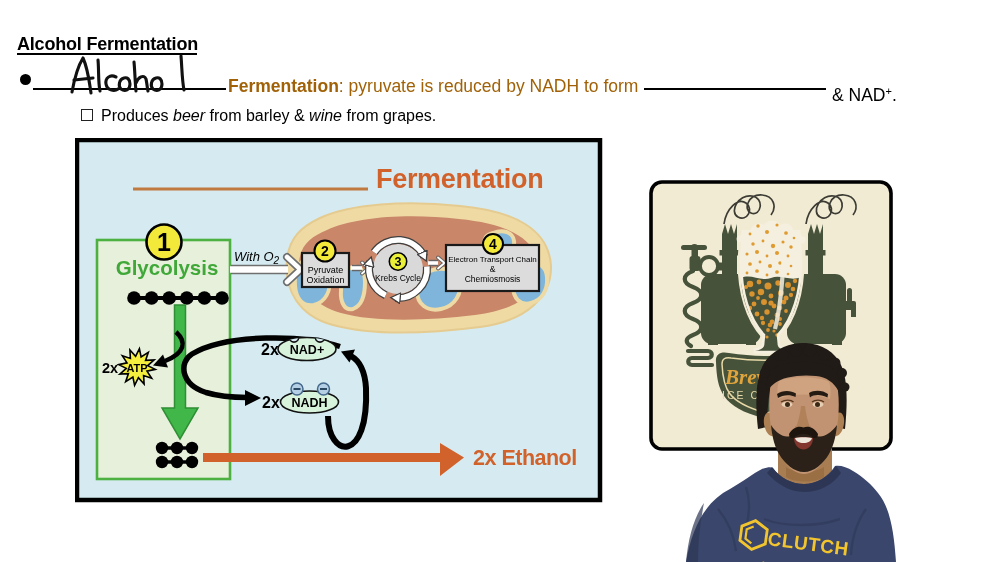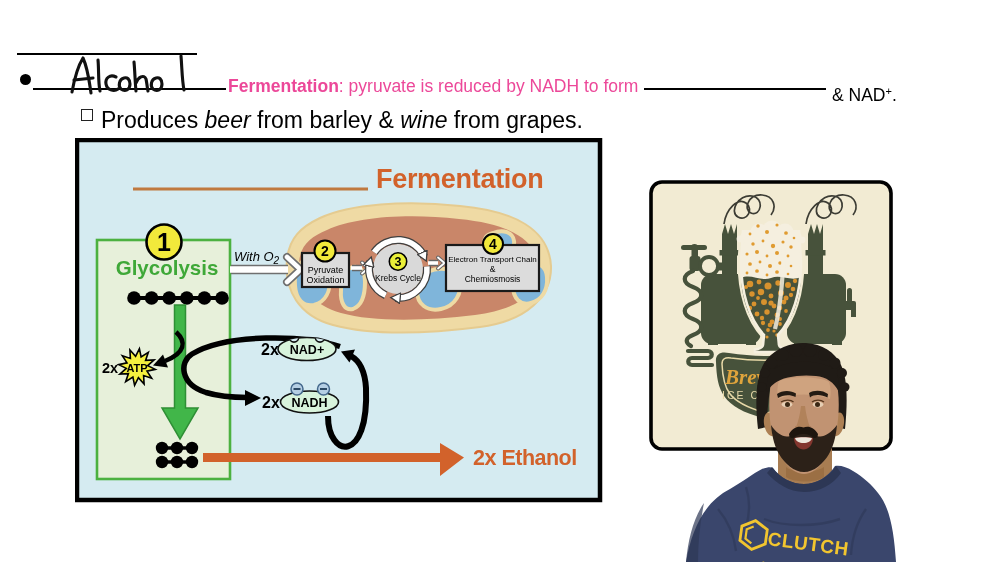--- a/index.html
+++ b/index.html
@@ -4,47 +4,48 @@
 <style>
   html,body{margin:0;padding:0;background:#fff;}
   #page{position:relative;width:1000px;height:562px;background:#fff;overflow:hidden;
         font-family:"Liberation Sans",sans-serif;}
   .abs{position:absolute;}
 </style>
 </head>
 <body>
 <div id="page">
 
+  <div class="abs" style="left:17px;top:35px;font-size:18px;letter-spacing:-0.2px;font-weight:bold;color:#000;line-height:1;">Alcohol Fermentation</div>
   <div class="abs" style="left:17px;top:53px;width:180px;border-top:2.5px solid #000;"></div>
 
   <div class="abs" style="left:20px;top:74px;width:11px;height:11px;border-radius:50%;background:#000;"></div>
 
   <div class="abs" style="left:33px;top:88px;width:193px;border-top:2px solid #000;"></div>
 
   <svg class="abs" style="left:60px;top:48px;" width="150" height="50" viewBox="0 0 150 50">
     <g fill="none" stroke="#111" stroke-width="3.1" stroke-linecap="round" stroke-linejoin="round">
       <path d="M12,44 C14,33 18,18 23,10 C28,21 29,32 31,45"></path>
       <path d="M14,32 L33,30"></path>
       <path d="M38,12 C39,22 38,34 40,43"></path>
       <path d="M56,29 C50,26 45,30 46,36 C47,42 54,44 58,41"></path>
       <path d="M64,30 C59,31 58,38 61,41 C65,44 70,42 70,36 C70,31 67,29 64,30"></path>
       <path d="M74,14 C75,24 75,34 76,43 M76,35 C78,29 84,26 86,31 C87,35 87,39 88,43"></path>
       <path d="M96,30 C91,31 90,38 93,41 C97,44 102,42 102,36 C102,31 99,29 96,30"></path>
       <path d="M121,8 C122,20 122,32 124,42"></path>
     </g>
   </svg>
 
-  <div class="abs" style="left:228px;top:76px;font-size:17.5px;color:#ec4899;"><b>Fermentation</b>: pyruvate is reduced by NADH to form</div>
+  <div class="abs" style="left:228px;top:76px;font-size:17.5px;color:#a16207;"><b>Fermentation</b>: pyruvate is reduced by NADH to form</div>
 
   <div class="abs" style="left:644px;top:88px;width:182px;border-top:2px solid #000;"></div>
 
   <div class="abs" style="left:832px;top:76px;font-size:17.5px;color:#000;margin-top:9px;">&amp; NAD<span style="font-size:11px;vertical-align:6px;">+</span>.</div>
 
   <div class="abs" style="left:81px;top:109px;width:10px;height:10px;border:1.6px solid #222;"></div>
-  <div class="abs" style="left:101px;top:107px;font-size:23px;color:#000;">Produces <i>beer</i> from barley &amp; <i>wine</i> from grapes.</div>
+  <div class="abs" style="left:101px;top:107px;font-size:16px;color:#000;">Produces <i>beer</i> from barley &amp; <i>wine</i> from grapes.</div>
 
   <svg class="abs" style="left:75px;top:138px;" width="529" height="366" viewBox="0 0 529 366">
     <defs>
       <marker id="ah" viewBox="0 0 10 10" refX="4.5" refY="5" markerWidth="2.1" markerHeight="2.1" orient="auto-start-reverse">
         <path d="M0.5,0.5 L8.5,5 L0.5,9.5 Z" fill="#fff" stroke="#3f3f3f" stroke-width="1.1"></path>
       </marker>
       <clipPath id="nadclip">
           <ellipse cx="232" cy="211" rx="29" ry="11.5"></ellipse>
         </clipPath>
     </defs>

